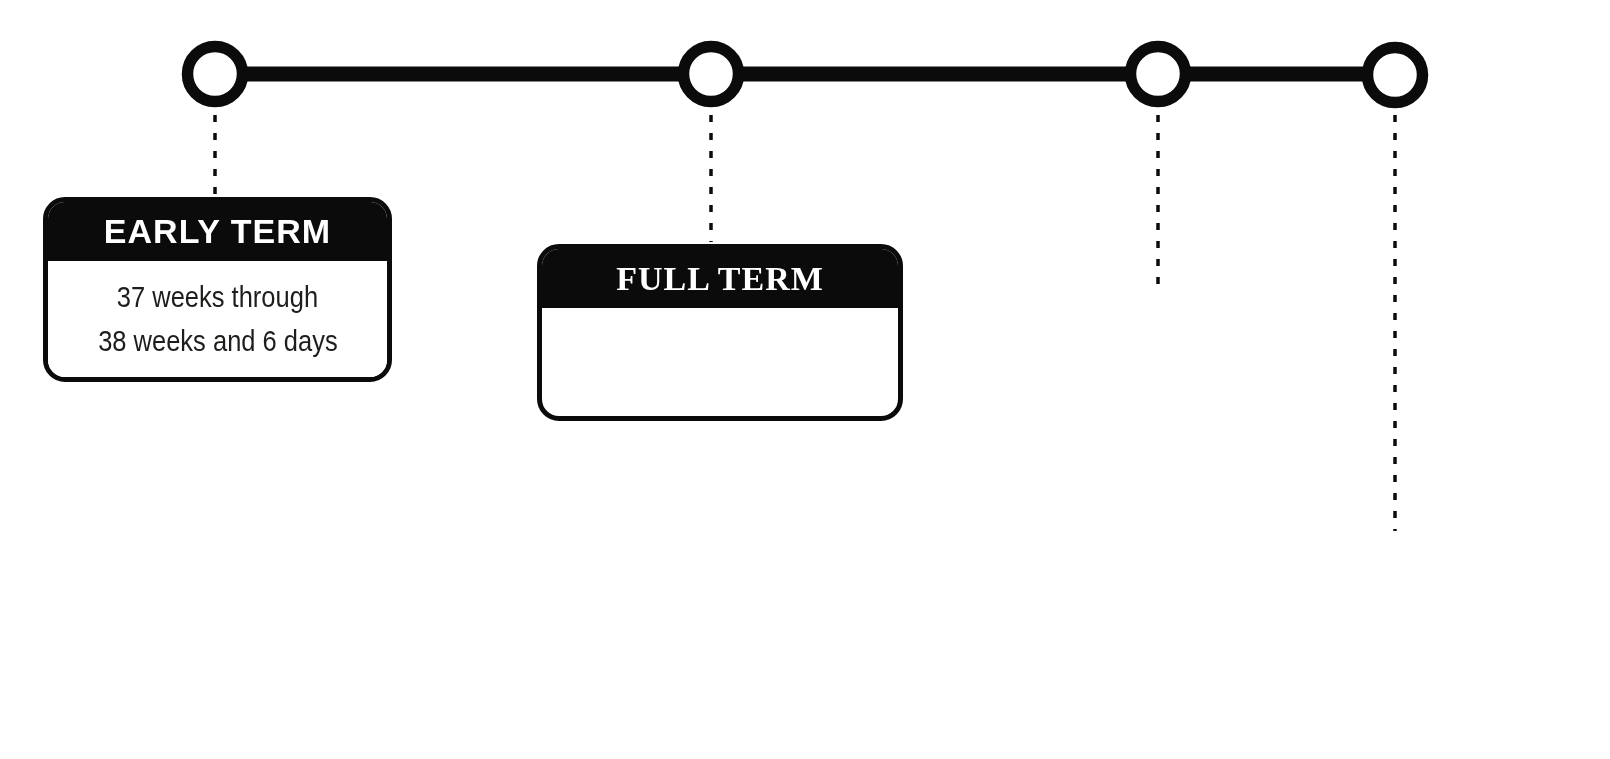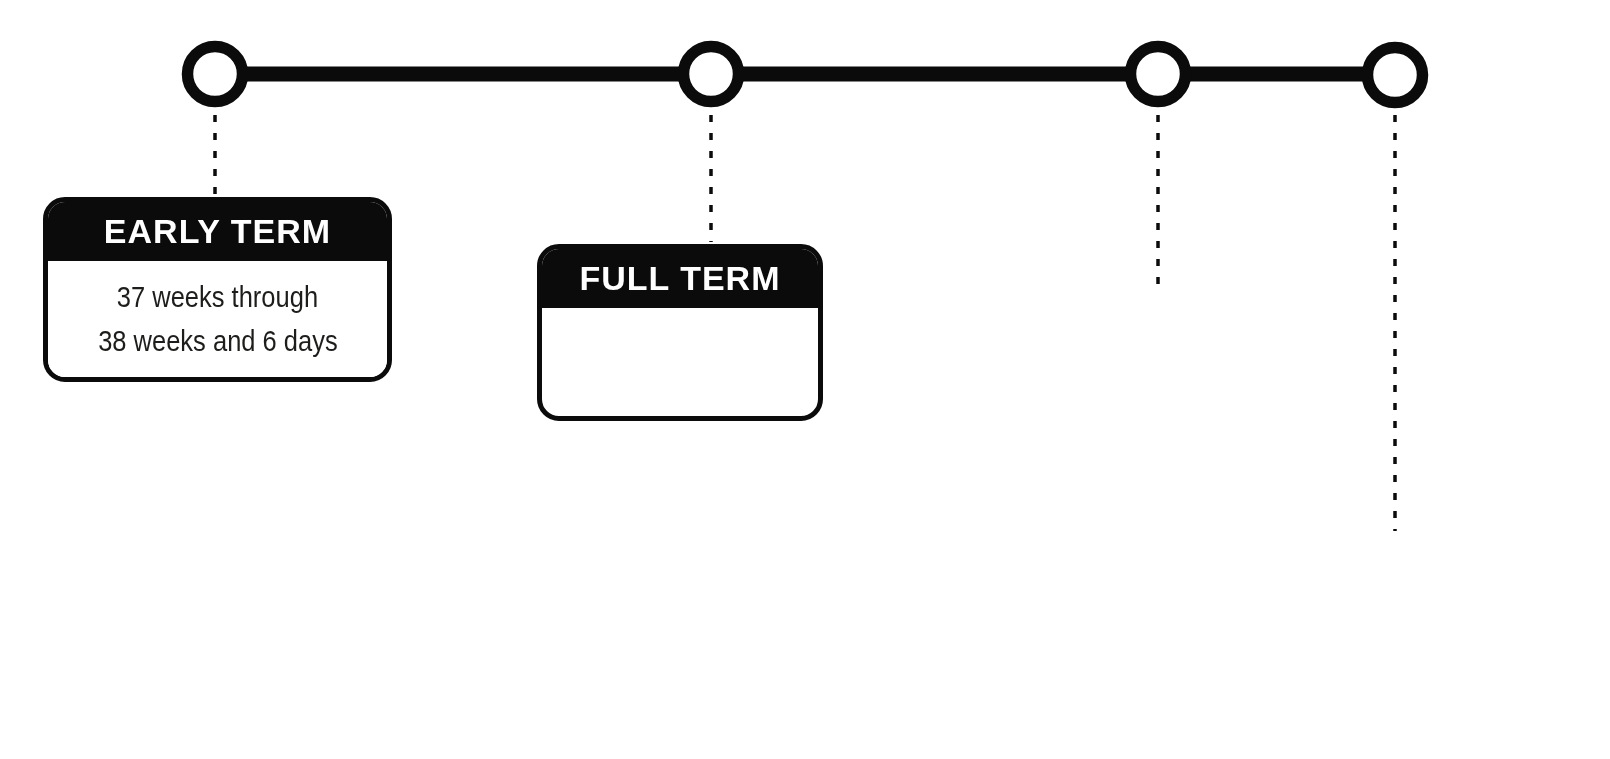--- a/index.html
+++ b/index.html
@@ -74,21 +74,21 @@
   }
   .body-line {
     color: var(--card_body_text);
     font-size: 30px;
     line-height: 1.47;
     white-space: nowrap;
     transform: scaleX(0.85);
     transform-origin: 50% 50%;
   }
   .card-early  { left: 43px;   top: 197px; width: 349px; height: 185px; }
-  .card-full   { left: 537px;  top: 244px; width: 286px; height: 177px; }
+  .card-full   { left: 537px;  top: 244px; width: 366px; height: 177px; font-family: Liberation Serif, serif; }
   .card-late   { left: 983px;  top: 289px; width: 349px; height: 181px; }
   .card-post   { left: 1220px; top: 533px; width: 350px; height: 182px; }
 </style>
 </head>
 <body>
 
 <div class="canvas">
 
   <svg class="timeline-svg" width="1610" height="759" viewBox="0 0 1610 759">
     <line class="axis-line" x1="215" y1="74" x2="1395" y2="74"></line>

